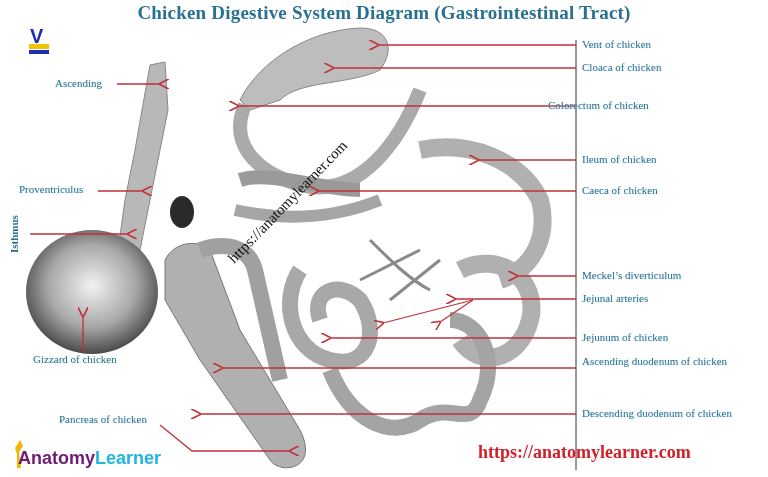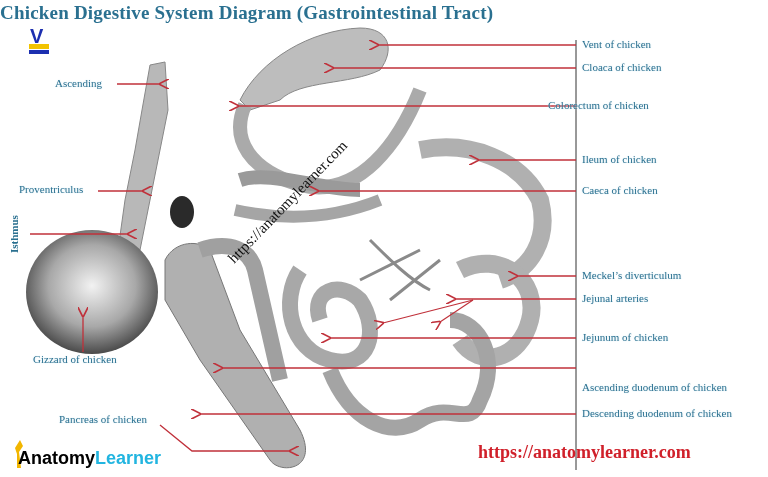--- a/index.html
+++ b/index.html
@@ -1,25 +1,25 @@
 <!DOCTYPE html>
 <html><head>
 <meta charset="utf-8">
 <style>
   html, body { margin:0; padding:0; background:#ffffff; }
   body { width:768px; height:477px; position:relative; overflow:hidden; font-family:"Liberation Serif","DejaVu Serif",serif; }
-  .title { position:absolute; left:0; width:768px; top:2px; text-align:left; font-size:19px; font-weight:bold; color:#2a7090; letter-spacing:0.2px; }
+  .title { position:absolute; left:0; width:768px; top:2px; text-align:center; font-size:19px; font-weight:bold; color:#2a7090; letter-spacing:0.2px; }
   .lbl { position:absolute; font-size:11px; font-weight:normal; color:#2a7090; white-space:nowrap; text-shadow:0 0 2px #cfe7f0; }
   svg.art { position:absolute; left:0; top:0; }
   .logo-small { position:absolute; left:25px; top:25px; width:26px; height:32px; }
   .logo-small .v { font-family:"Liberation Sans",sans-serif; font-weight:bold; color:#1c2fb0; font-size:20px; position:absolute; left:5px; top:0; }
   .logo-small .bar { position:absolute; left:4px; top:19px; width:20px; height:5px; background:#f2c300; }
   .logo-small .bar2 { position:absolute; left:4px; top:25px; width:20px; height:4px; background:#1c2fb0; }
   .brand { position:absolute; left:18px; top:448px; font-family:"Liberation Sans",sans-serif; font-weight:bold; font-size:18px; }
-  .brand .a { color:#000000; }
+  .brand .a { color:#701a75; }
   .brand .b { color:#22b5e0; }
   .brand-fig { position:absolute; left:14px; top:440px; width:10px; height:28px; }
   .url { position:absolute; left:478px; top:442px; font-size:18px; font-weight:bold; color:#d0202a; }
   .wm { position:absolute; left:225px; top:255px; transform:rotate(-46deg); transform-origin:left top; font-size:15px; color:#111; white-space:nowrap; }
   .isthmus { position:absolute; left:8px; top:253px; transform:rotate(-90deg); transform-origin:left top; font-size:11px; font-weight:bold; color:#2a7090; }
 </style>
 </head>
 <body>
 
 <div class="title">Chicken Digestive System Diagram (Gastrointestinal Tract)</div>
@@ -98,21 +98,21 @@
 <div class="lbl" style="left:59px;top:413px">Pancreas of chicken</div>
 
 <div class="lbl" style="left:582px;top:38px">Vent of chicken</div>
 <div class="lbl" style="left:582px;top:61px">Cloaca of chicken</div>
 <div class="lbl" style="left:548px;top:99px">Colorectum of chicken</div>
 <div class="lbl" style="left:582px;top:153px">Ileum of chicken</div>
 <div class="lbl" style="left:582px;top:184px">Caeca of chicken</div>
 <div class="lbl" style="left:582px;top:269px">Meckel’s diverticulum</div>
 <div class="lbl" style="left:582px;top:292px">Jejunal arteries</div>
 <div class="lbl" style="left:582px;top:331px">Jejunum of chicken</div>
-<div class="lbl" style="left:582px;top:381px">Ascending duodenum of chicken</div>
+<div class="lbl" style="left:582px;top:355px">Ascending duodenum of chicken</div>
 <div class="lbl" style="left:582px;top:407px">Descending duodenum of chicken</div>
 
 <div class="wm">https://anatomylearner.com</div>
 
 <svg class="brand-fig" viewBox="0 0 10 28">
   <path d="M6,0 L9,6 L5,12 L7,28 L3,28 L3,14 L1,8 Z" fill="#f2b600"></path>
 </svg>
 <div class="brand">
   <span class="a">Anatomy</span><span class="b">Learner</span>
 </div>

